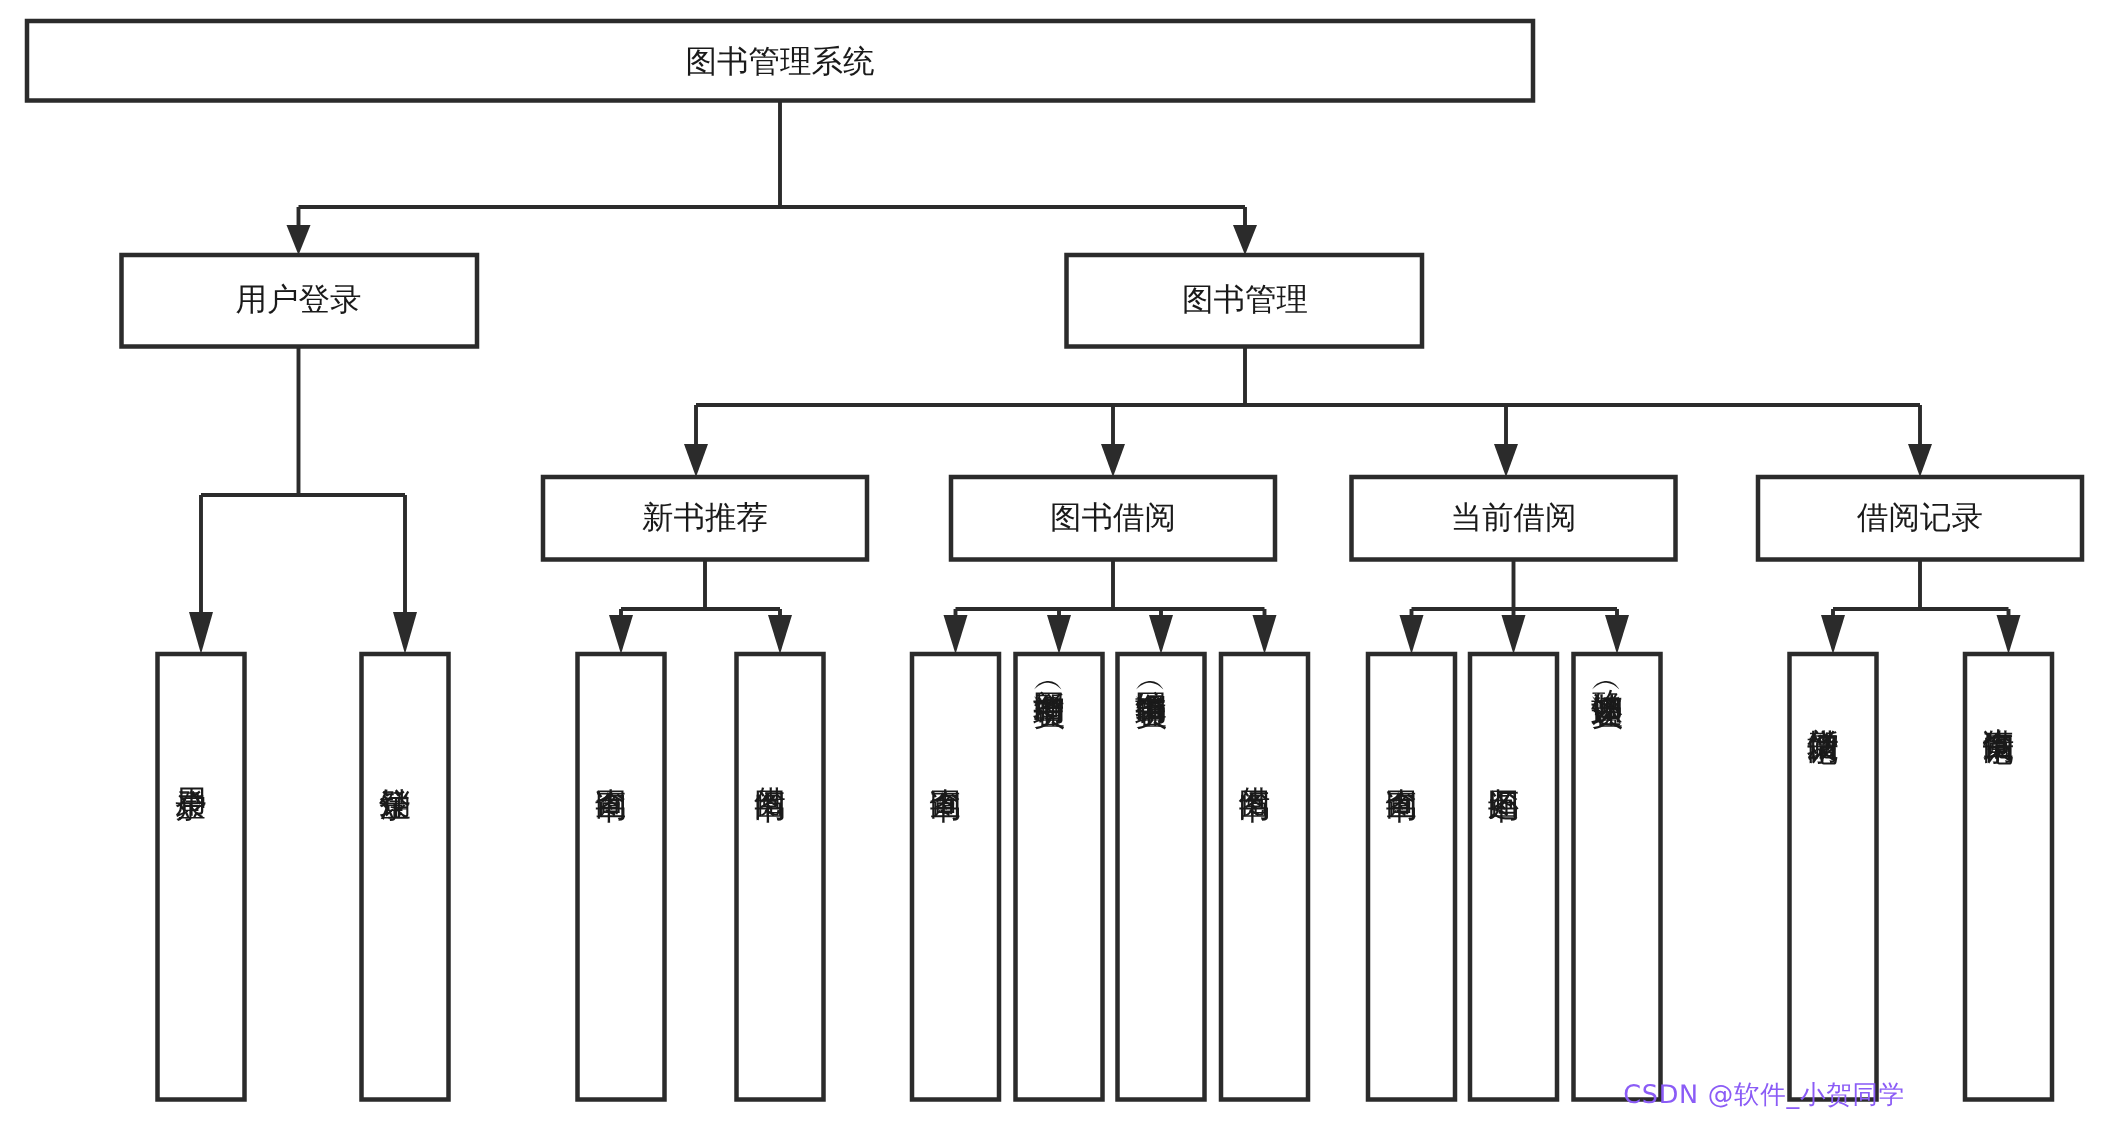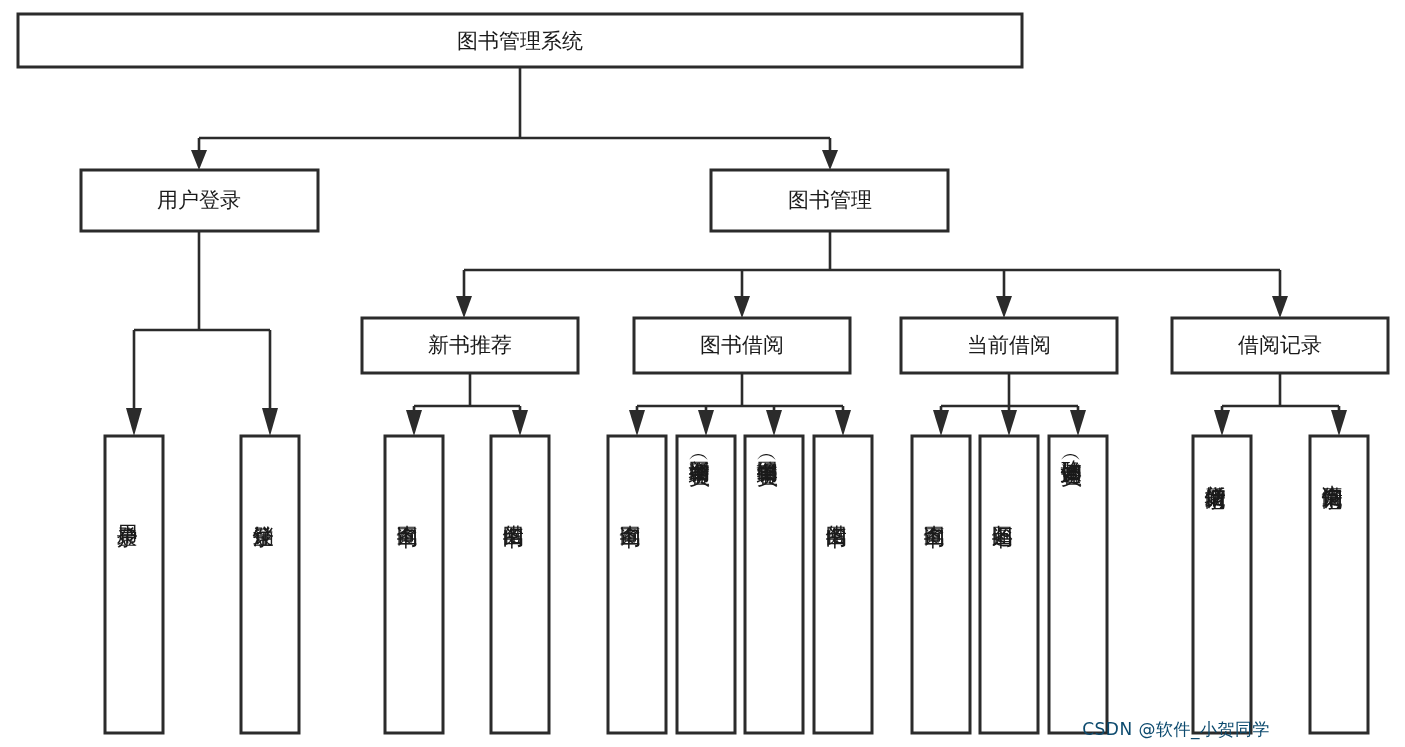--- a/index.html
+++ b/index.html
@@ -66,21 +66,21 @@
     white-space: nowrap;
     text-align: left;
     pointer-events: none;
   }
   .watermark {
     position: absolute;
     right: 8px;
     bottom: 6px;
     font-family: "DejaVu Sans", "Liberation Sans", sans-serif;
     font-size: 17px;
-    color: #0c4a6e;
+    color: #8b5cf6;
     white-space: nowrap;
     letter-spacing: 0.5px;
     margin-left: 48px;
   }
 </style>
 </head>
 <body>
 
 <div id="diagram-root">
 

